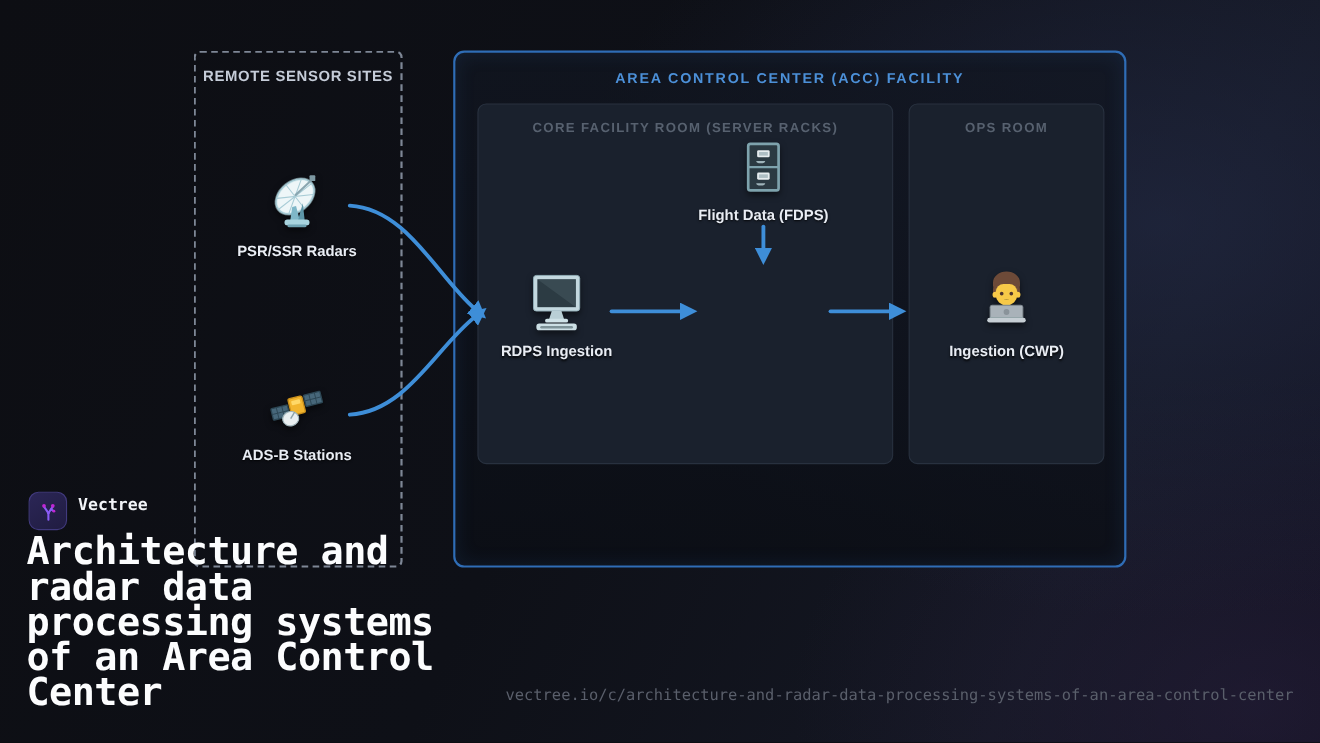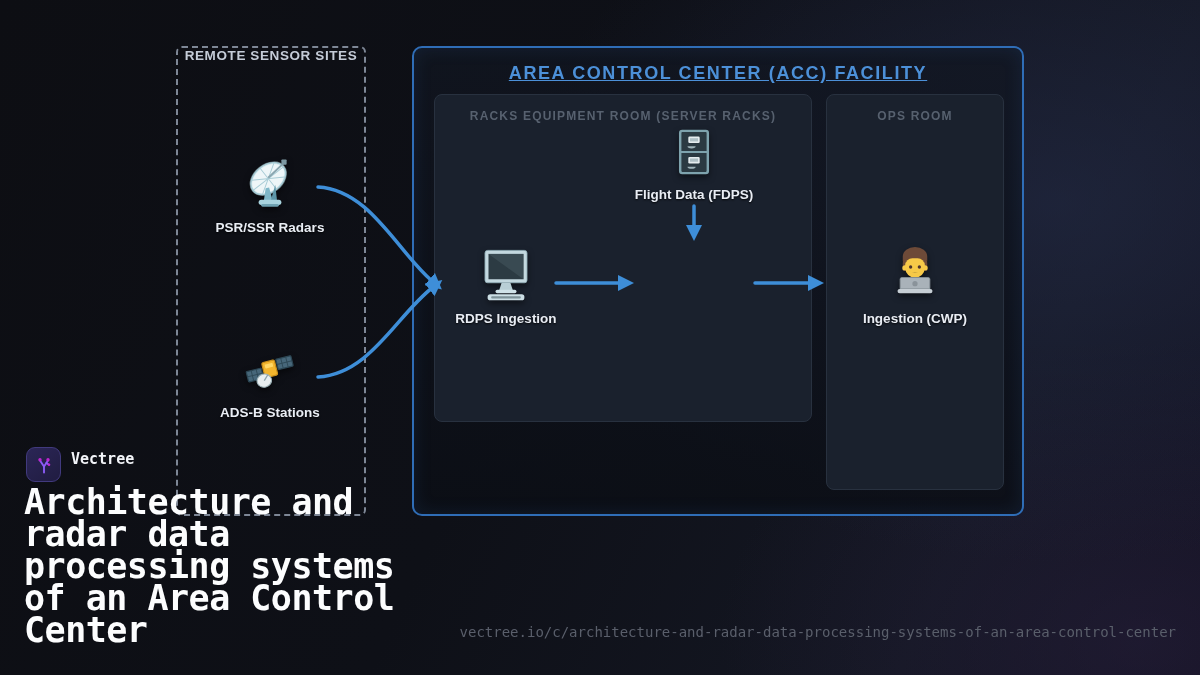--- a/index.html
+++ b/index.html
@@ -11,40 +11,40 @@
       linear-gradient(115deg,#0d0e13 0%,#0e1017 45%,#141723 80%,#121120 100%);
     font-family:"Liberation Sans","DejaVu Sans",sans-serif;
   }
   .panel{position:absolute;box-sizing:border-box;border-radius:8px;}
   .panel-title{display:block;text-align:center;font-weight:bold;}
   .remote-panel{
     left:176px;top:46px;width:190px;height:470px;
     border:2px dashed #7e8796;border-radius:6px;
   }
   .remote-panel .panel-title{
-    font-size:13.5px;letter-spacing:.6px;color:#c5ccd8;
+    margin-top:14px;font-size:13.5px;letter-spacing:.6px;color:#c5ccd8;
   }
   .acc-panel{
     left:412px;top:46px;width:612px;height:470px;
     border:2px solid #2f6db6;border-radius:10px;
     background:linear-gradient(180deg,rgba(17,22,33,.75) 0%,rgba(11,14,21,.85) 100%);
     box-shadow:0 0 18px rgba(47,109,182,.15) inset;
   }
   .acc-panel .panel-title{
-    margin-top:15px;font-size:18px;letter-spacing:1.6px;color:#4c90d8;text-decoration:underline;
+    margin-top:15px;font-size:13px;letter-spacing:1.6px;color:#4c90d8;
   }
   .room{
     position:absolute;box-sizing:border-box;border-radius:8px;
     background:#1a212d;border:1px solid #28313f;
   }
   .room .panel-title{
     margin-top:14px;font-size:12px;letter-spacing:1.2px;color:#57616f;
   }
   .room-core{left:434px;top:94px;width:378px;height:328px;}
-  .room-ops{left:826px;top:94px;width:178px;height:396px;}
+  .room-ops{left:826px;top:94px;width:178px;height:328px;}
 
   .node{position:absolute;text-align:center;z-index:4;}
   .node .icon{display:inline-block;filter:drop-shadow(0 3px 3px rgba(0,0,0,.5));}
   .node .nlabel{
     margin-top:5px;font-size:13.5px;font-weight:bold;color:#e9edf4;
     text-shadow:0 1px 2px rgba(0,0,0,.85);white-space:nowrap;
   }
   .node-psr{left:190px;top:155px;width:160px;}
   .node-adsb{left:190px;top:344px;width:160px;}
   .node-fdps{left:614px;top:126px;width:160px;}
@@ -80,21 +80,21 @@
 
   <div class="panel remote-panel">
     <span class="panel-title">REMOTE SENSOR SITES</span>
   </div>
 
   <div class="panel acc-panel">
     <span class="panel-title">AREA CONTROL CENTER (ACC) FACILITY</span>
   </div>
 
   <div class="room room-core">
-    <span class="panel-title">RACKS EQUIPMENT ROOM (SERVER RACKS)</span>
+    <span class="panel-title">CORE FACILITY ROOM (SERVER RACKS)</span>
   </div>
   <div class="room room-ops">
     <span class="panel-title">OPS ROOM</span>
   </div>
 
   <div class="node node-psr">
     <span class="icon">
       <svg width="56" height="56" viewBox="0 0 64 64">
         <g transform="rotate(-38 30 27)">
           <ellipse cx="30" cy="27" rx="22" ry="15.5" fill="#eef6f8" stroke="#8fb6c2" stroke-width="1.5"></ellipse>

